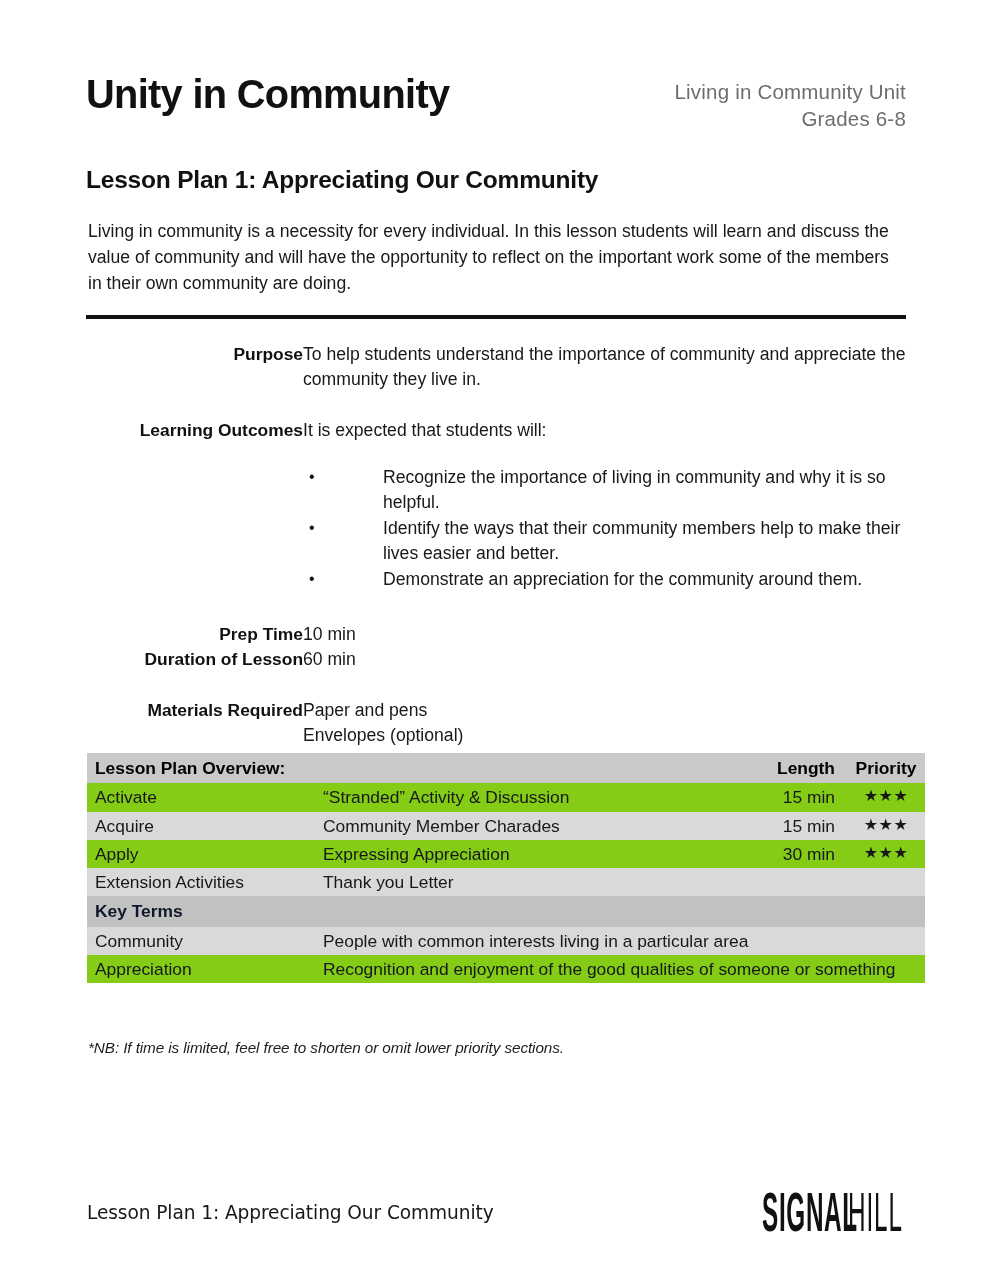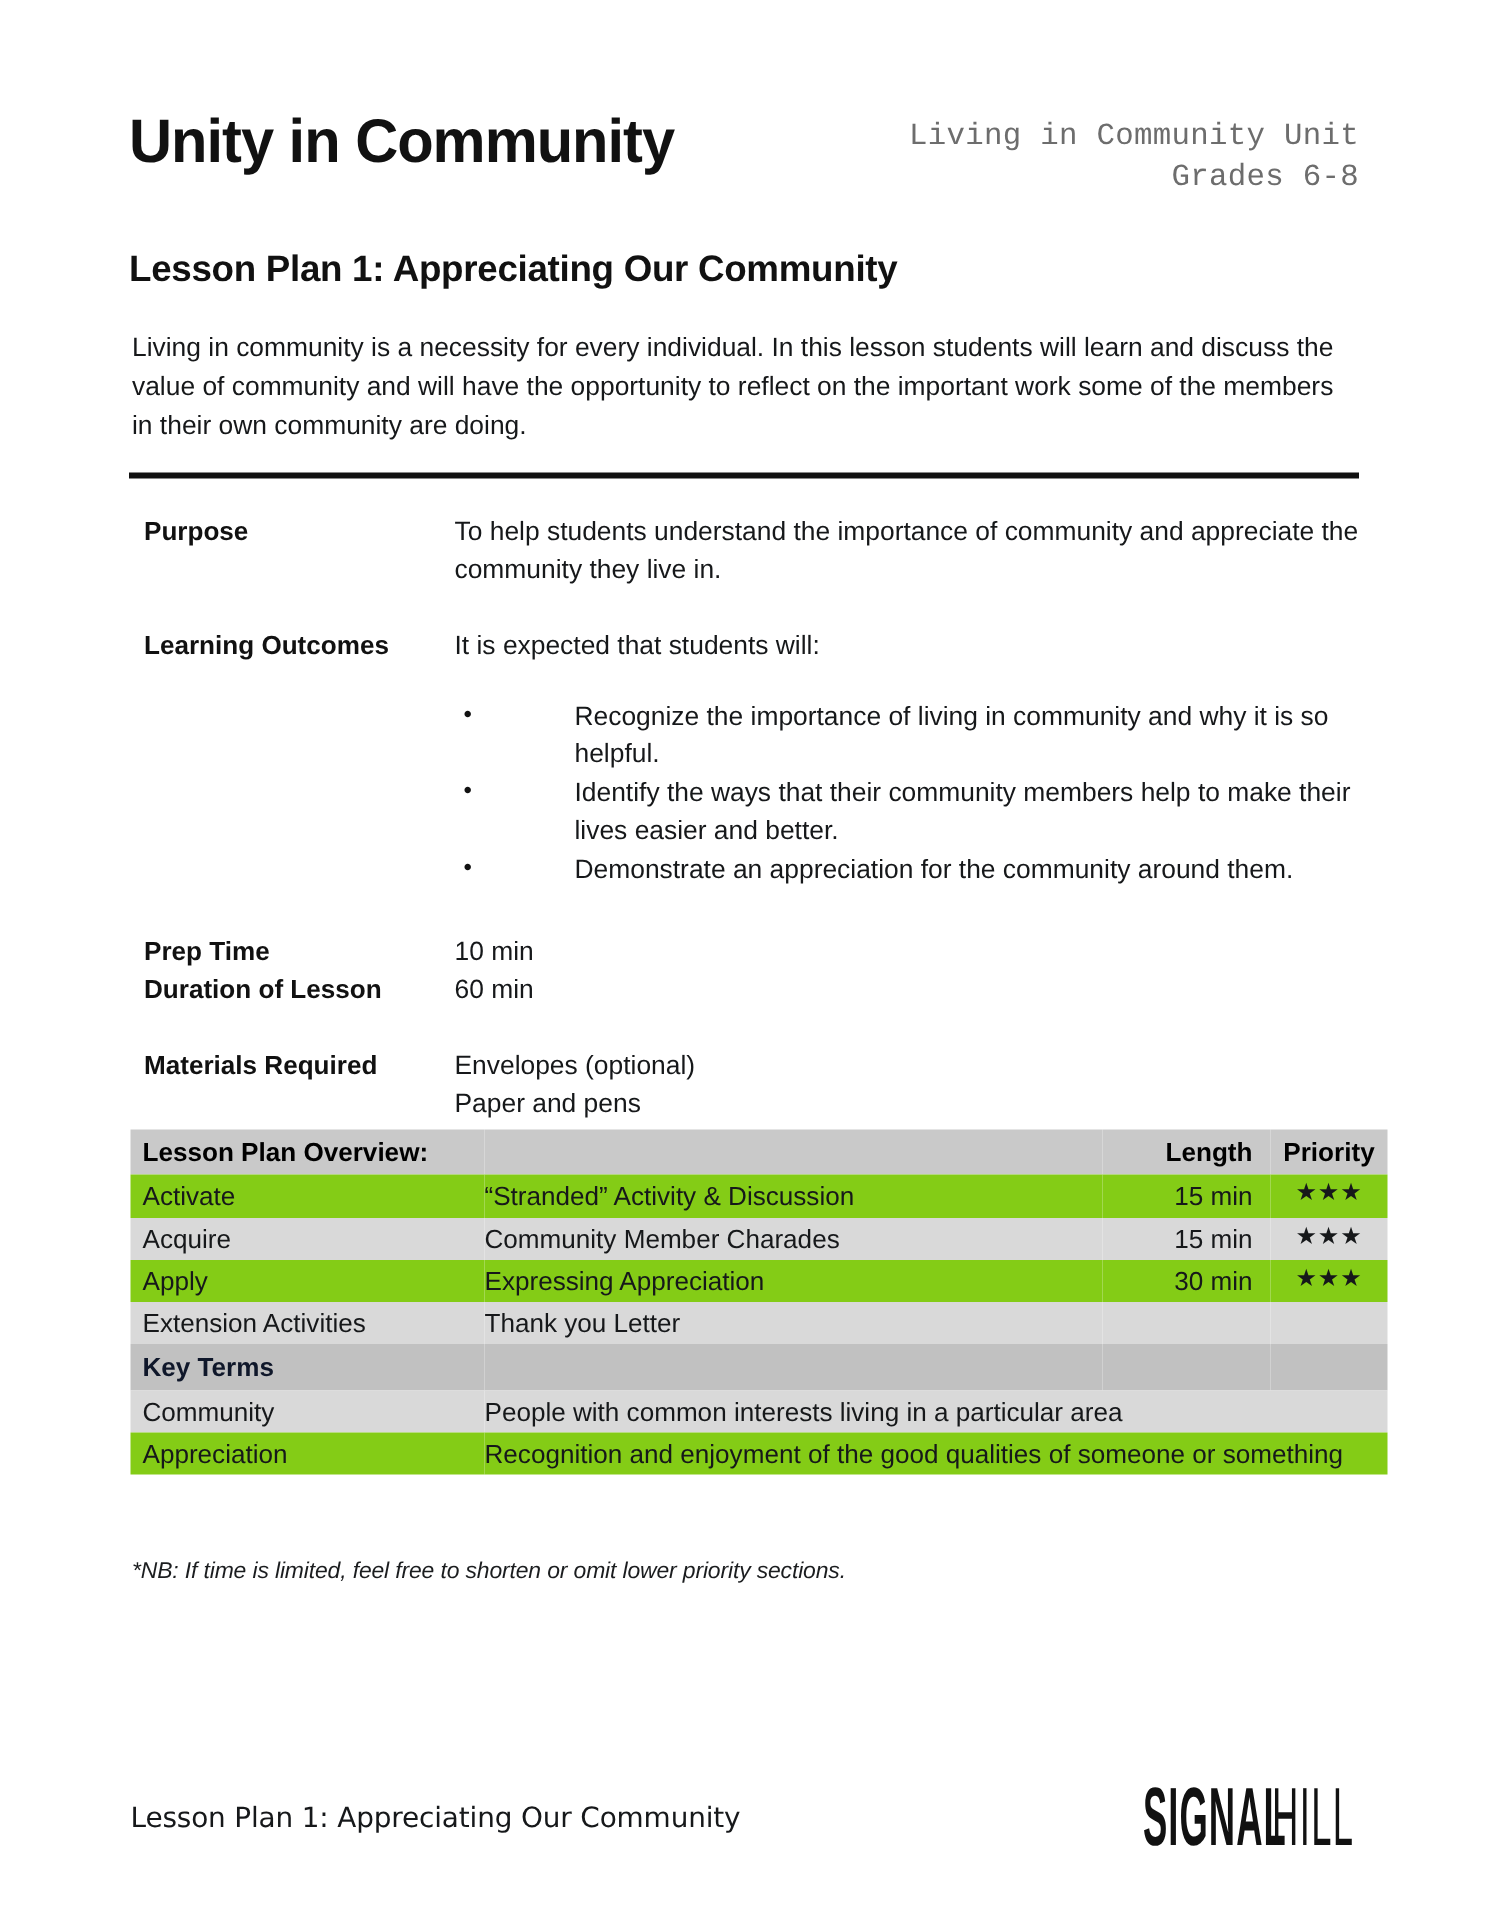--- a/index.html
+++ b/index.html
@@ -45,21 +45,21 @@
     transform: scaleX(0.97);
     transform-origin: left top;
     white-space: nowrap;
   }
   .header-meta {
     text-align: right;
     color: #6d6d6d;
     font-size: 20.5px;
     line-height: 1.32;
     padding-top: 4px;
-    font-family: Liberation Mono, monospace;
+    font-family: Liberation Sans, sans-serif;
     font-weight: 300;
     letter-spacing: 0.2px;
   }
   .header-meta div { white-space: nowrap; }
 
   
   .sub-title {
     position: absolute;
     left: 86px;
     top: 166px;
@@ -102,20 +102,21 @@
     display: flex;
     align-items: flex-start;
   }
   .def-label {
     width: 207px;
     flex: 0 0 207px;
     font-size: 17.4px;
     font-weight: bold;
     line-height: 1.42;
     color: #111111;
+    text-align: right;
   }
   .def-value {
     flex: 1 1 auto;
     font-size: 17.6px;
     line-height: 1.42;
     color: #16181a;
   }
   .def-value div { white-space: normal; }
   .gap-26 { height: 26px; }
   .gap-30 { height: 30px; }
@@ -299,22 +300,22 @@
     <div class="def-row">
       <div class="def-label">Duration of Lesson</div>
       <div class="def-value">60 min</div>
     </div>
 
     <div class="gap-26"></div>
 
     <div class="def-row">
       <div class="def-label">Materials Required</div>
       <div class="def-value">
+        <div>Paper and pens</div>
         <div>Envelopes (optional)</div>
-        <div>Paper and pens</div>
       </div>
     </div>
 
   </div>
 
   <table class="ov-table">
     <tbody>
       <tr class="row-head">
         <td class="col-a">Lesson Plan Overview:</td>
         <td class="col-b"></td>

